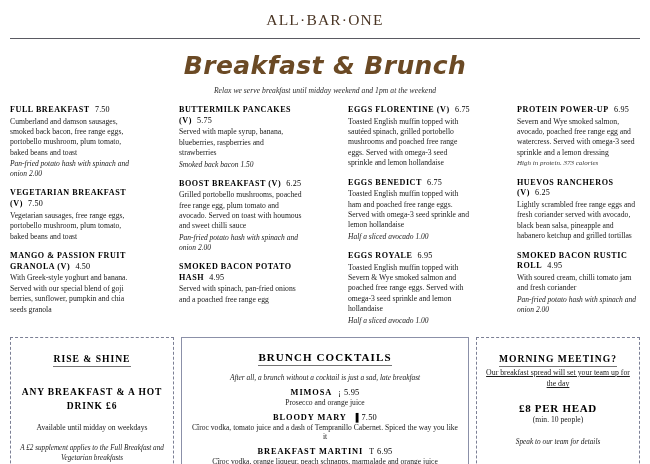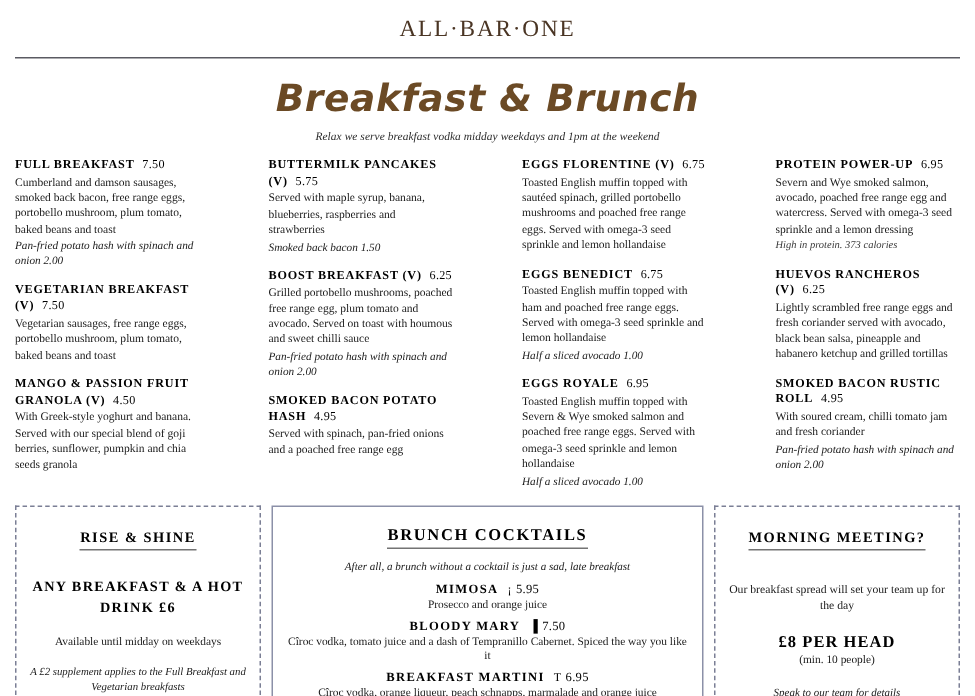--- a/index.html
+++ b/index.html
@@ -60,34 +60,34 @@
   .ck{margin-top:6px;}
   .ck-name{font-size:8.4px;font-weight:700;letter-spacing:0.9px;color:#000;}
   .ck-name .gl{font-weight:400;letter-spacing:0;font-size:8px;}
   .ck-name .price{font-weight:400;letter-spacing:0.2px;}
   .ck-desc{font-size:7.6px;margin-top:1px;color:#1a1a1a;}
   .ck-foot{font-size:7.3px;font-style:italic;margin-top:8px;color:#1a1a1a;}
 
   .dl1{font-size:9.5px;font-weight:700;letter-spacing:0.9px;margin-top:19px;line-height:1.45;color:#000;}
   .dl2{font-size:7.6px;margin-top:10px;color:#1a1a1a;}
   .dl3{font-size:7.2px;font-style:italic;margin-top:11px;line-height:1.4;color:#1a1a1a;}
-  .mm1{font-size:7.8px;margin-top:20px;line-height:1.5;color:#1a1a1a;}
+  .mm1{font-size:7.8px;line-height:1.5;color:#1a1a1a;text-decoration:underline;}
   .mm2{font-size:11px;font-weight:700;letter-spacing:0.7px;margin-top:12px;color:#000;}
   .mm3{font-size:7.6px;margin-top:1px;color:#1a1a1a;}
   .mm4{font-size:7.3px;font-style:italic;margin-top:13px;color:#1a1a1a;}
 </style>
 </head>
 <body>
 
 <div class="page">
 
   <div class="brand">ALL·BAR·ONE</div>
   <div class="rule"></div>
   <div class="script">Breakfast &amp; Brunch</div>
-  <div class="tagline">Relax we serve breakfast vodka midday weekdays and 1pm at the weekend</div>
+  <div class="tagline">Relax we serve breakfast until midday weekend and 1pm at the weekend</div>
 
   <div class="cols">
 
     <div class="col">
       <div class="item">
         <div class="iname"><span>FULL BREAKFAST</span>&nbsp;&nbsp;<span class="price">7.50</span></div>
         <div class="idesc">Cumberland and damson sausages, smoked back bacon, free range eggs, portobello mushroom, plum tomato, baked beans and toast</div>
         <div class="iadd">Pan-fried potato hash with spinach and onion  2.00</div>
       </div>
       <div class="item">

